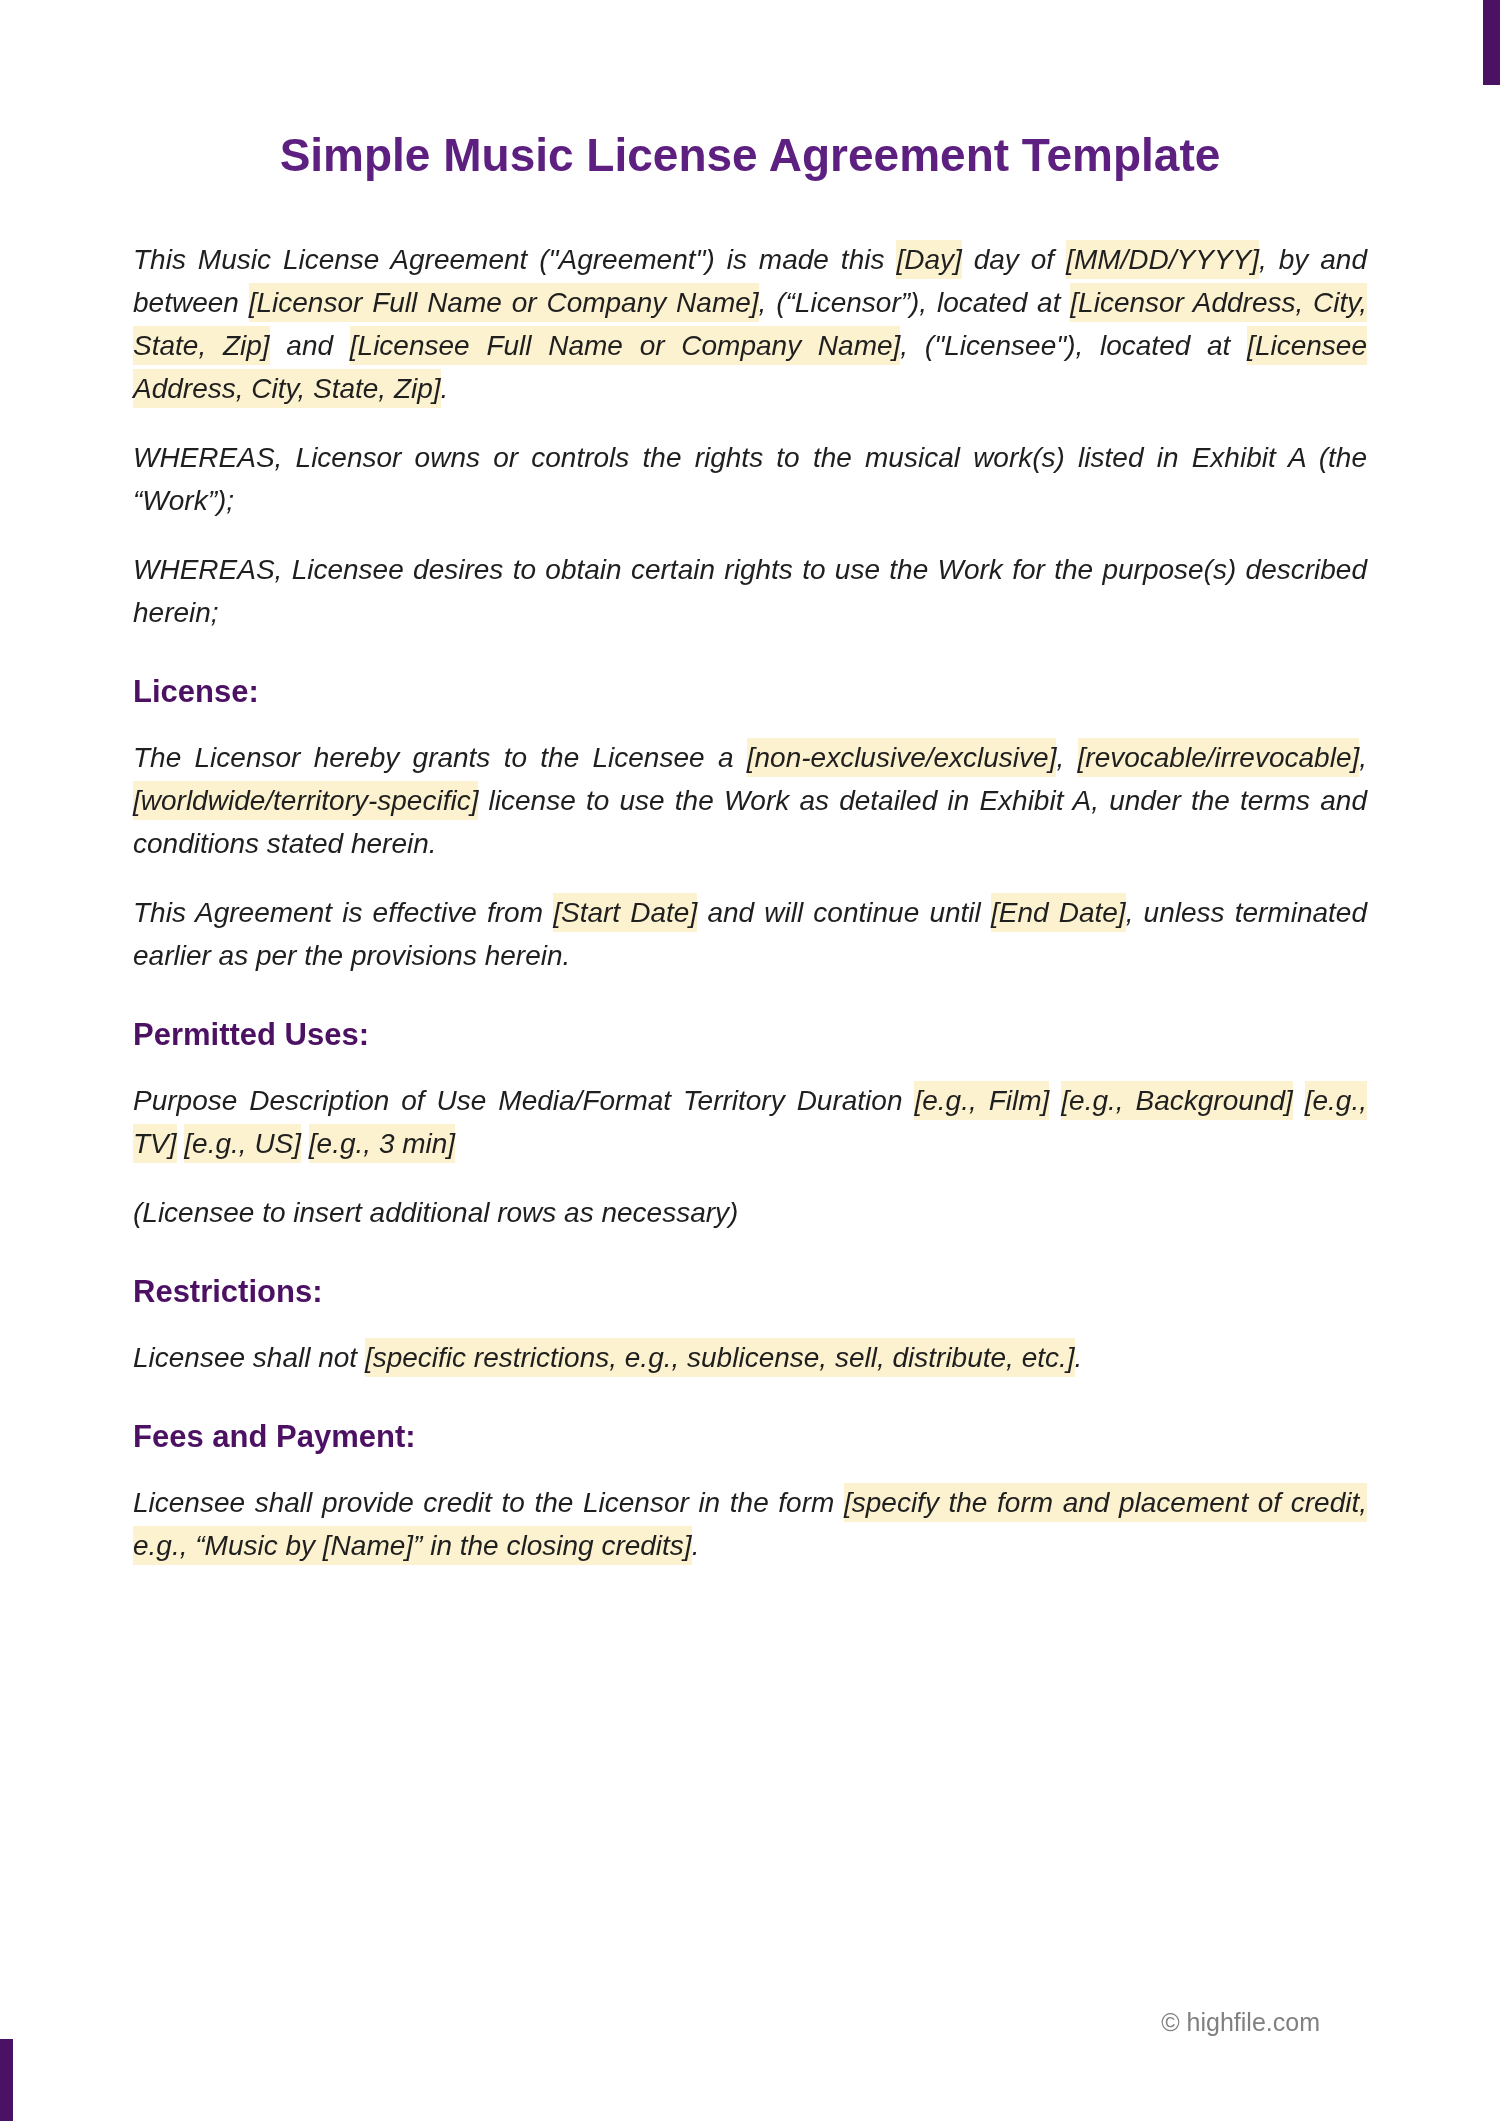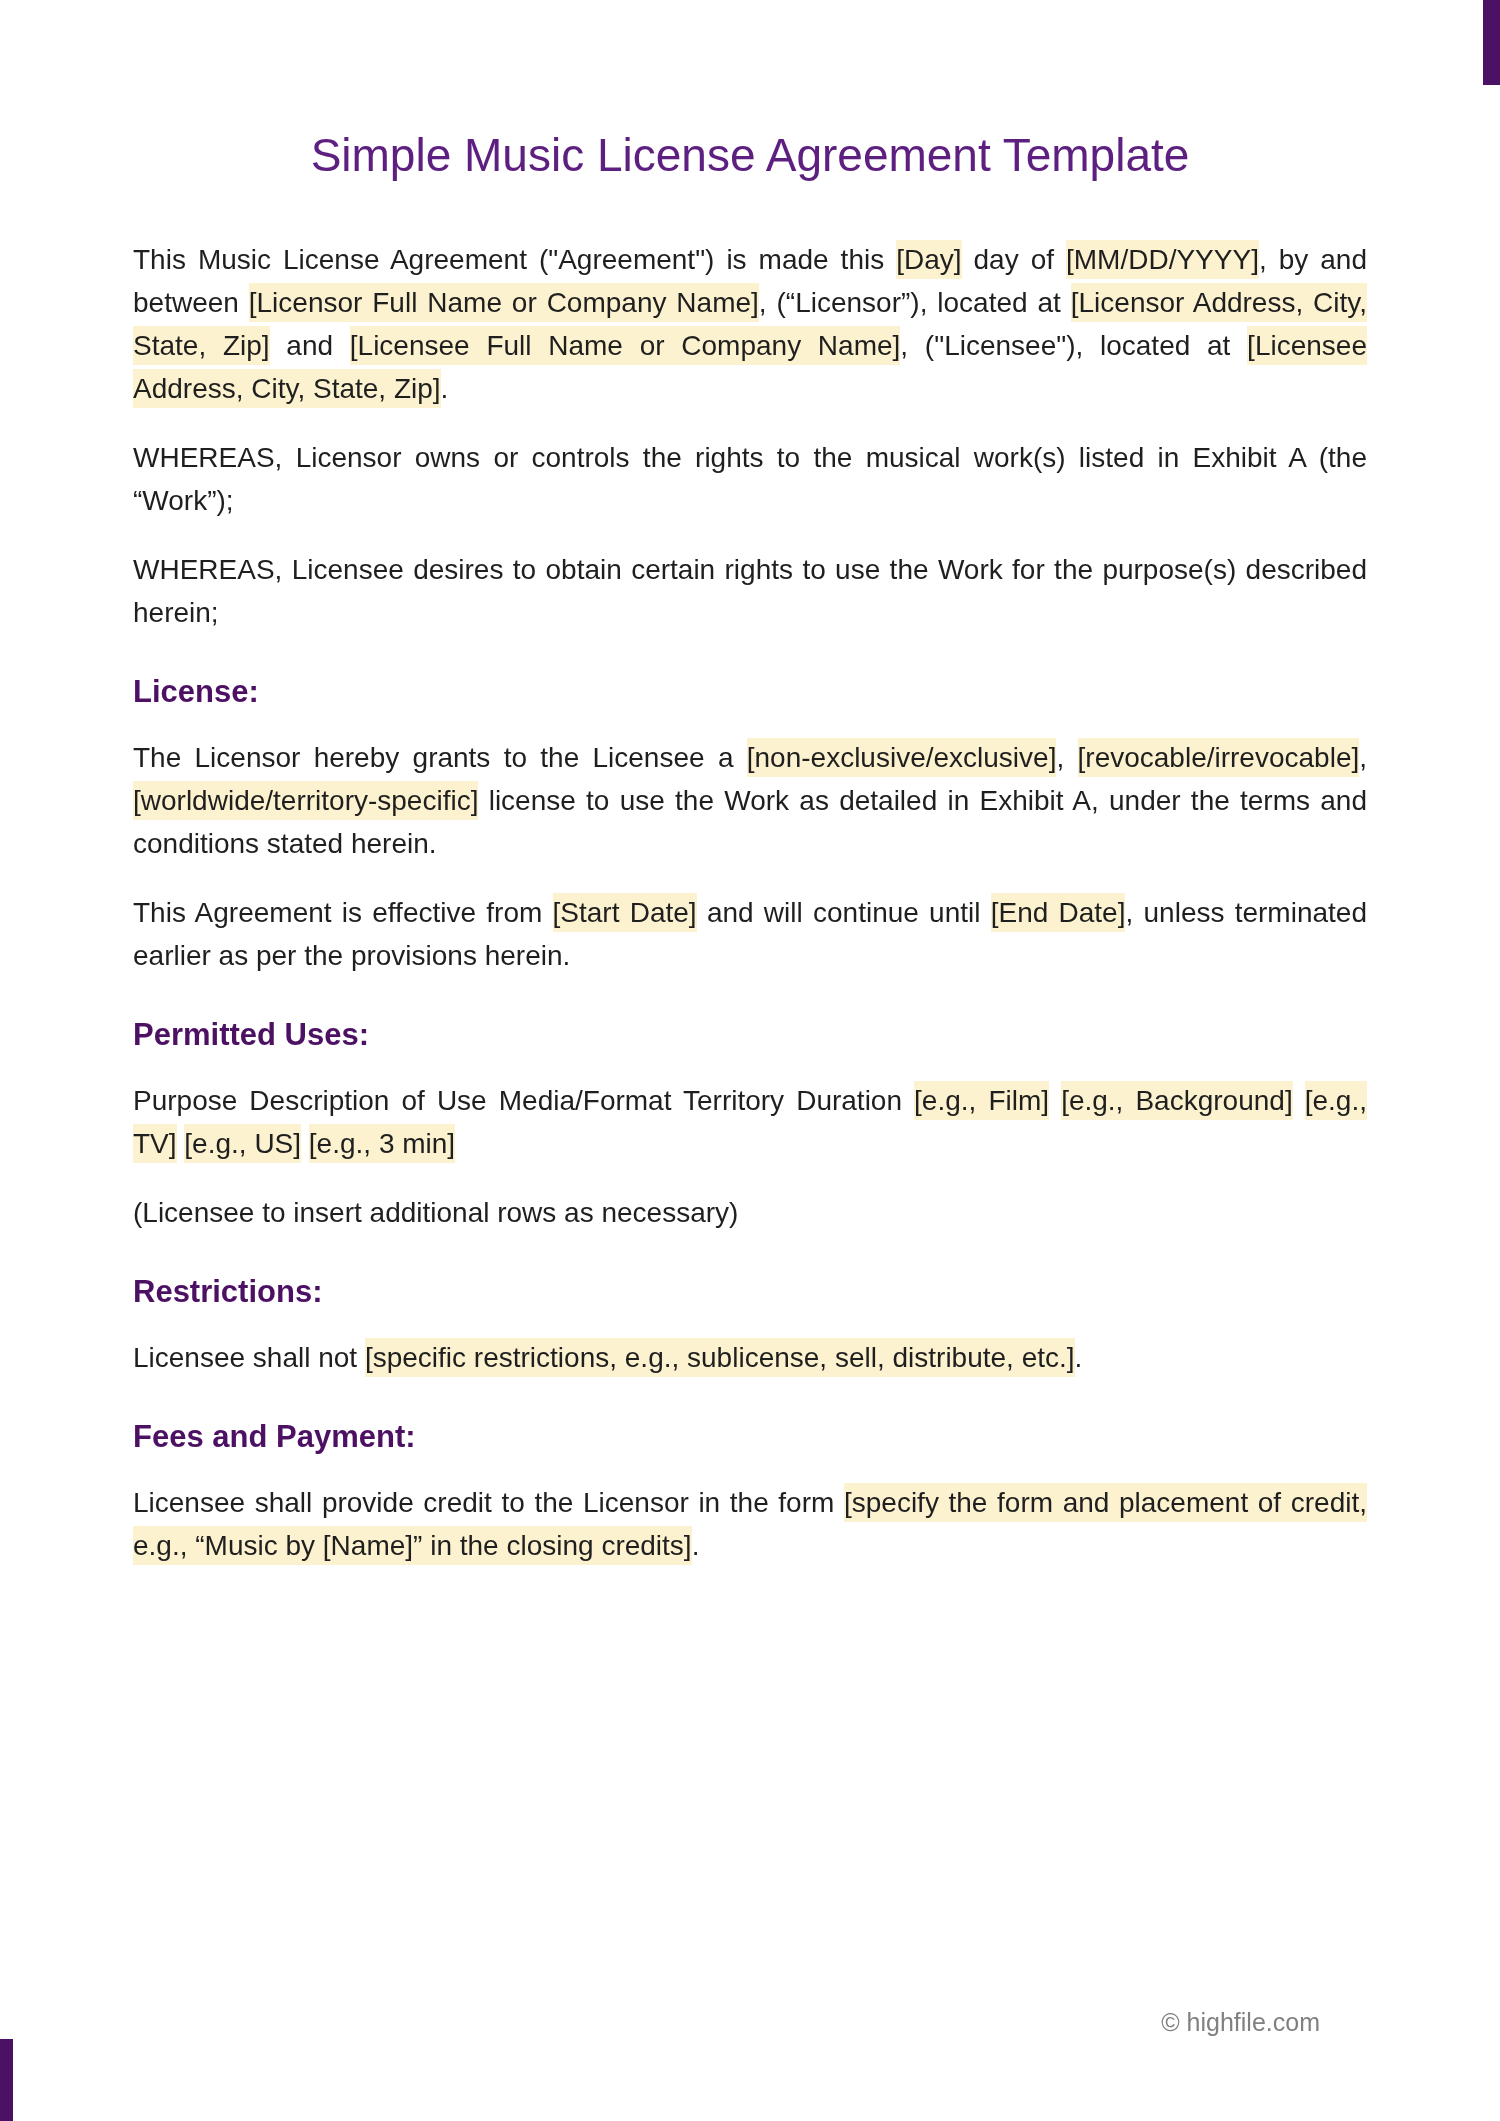--- a/index.html
+++ b/index.html
@@ -18,31 +18,32 @@
   }
   .accent-bar.top-right { top: 0; right: 0; width: 17px; height: 85px; }
   .accent-bar.bottom-left { bottom: 0; left: 0; width: 13px; height: 82px; }
   .content {
     padding: 0 133px;
   }
   .doc-title {
     padding-top: 128px;
     font-size: 46px;
     line-height: 54px;
-    font-weight: 400;
+    font-weight: 700;
     text-align: center;
     color: var(--c-title, #5e2080);
     letter-spacing: 0px;
   }
   .body-p {
     font-size: 28px;
     line-height: 43px;
     margin: 26px 0;
     text-align: justify;
     color: var(--c-body-text, #1f1f1f);
+    font-style: italic;
   }
   .body-p.first-after-title { margin-top: 56px; }
   .section-heading {
     font-size: 31px;
     line-height: 36px;
     font-weight: 700;
     color: var(--c-heading, #4d1164);
     margin: 40px 0 8px 0;
   }
   .hl {

